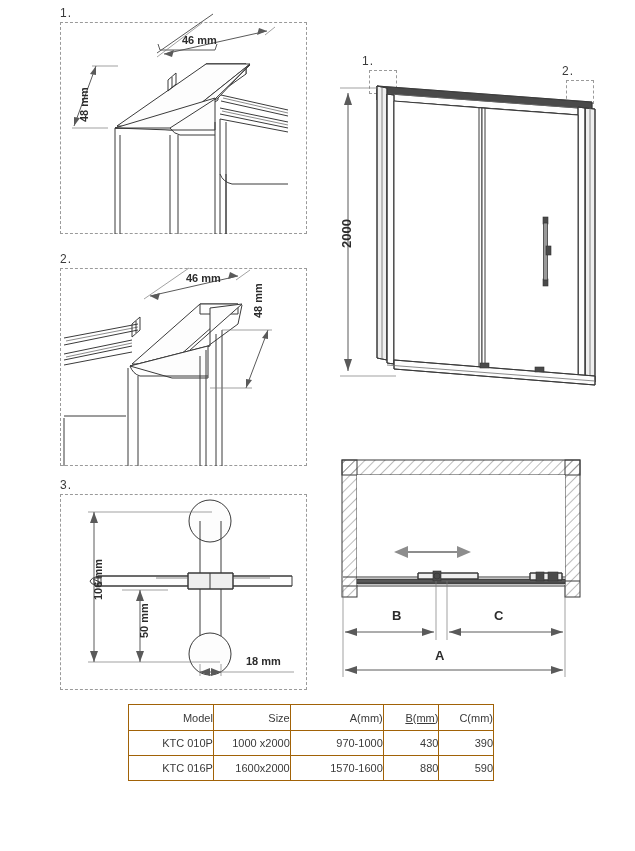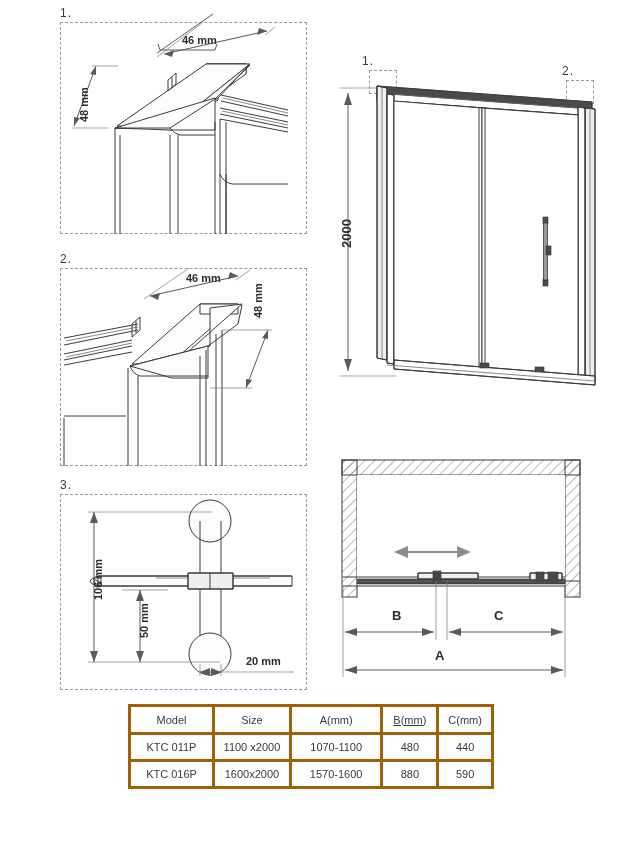--- a/index.html
+++ b/index.html
@@ -68,22 +68,22 @@
     left: 128px;
     top: 704px;
     width: 366px;
     border-collapse: collapse;
     background: #ffffff;
     font-size: 11px;
     color: #3a3a3a;
   }
   .spec-table th,
   .spec-table td {
-    border: 3px solid #a16207;
-    text-align: center;
+    border: 1px solid #a16207;
+    text-align: right;
     padding: 0;
     height: 24px;
     font-weight: normal;
     white-space: nowrap;
   }
   .spec-table th { height: 25px; }
   .col-model { width: 83px; }
   .col-size  { width: 75px; }
   .col-a     { width: 91px; margin-top: 12px; }
   .col-b     { width: 54px; text-decoration: underline; }
@@ -262,21 +262,21 @@
 
       <g>
         <path class="dimline" d="M140,178 L161,178"></path>
         <polygon class="arrowfill" points="140,178 150,174 150,182"></polygon>
         <polygon class="arrowfill" points="161,178 151,174 151,182"></polygon>
       </g>
     </svg>
   </div>
   <div class="dim vert" style="left:92px; top:600px;">106 mm</div>
   <div class="dim vert" style="left:138px; top:638px;">50 mm</div>
-  <div class="dim" style="left:246px; top:655px;">20 mm</div>
+  <div class="dim" style="left:246px; top:655px;">18 mm</div>
 
   <div class="detail-num" style="left:362px; top:54px;">1.</div>
   <div class="detail-box" style="left:369px; top:70px; width:28px; height:24px;"></div>
 
   <div class="detail-num" style="left:562px; top:64px;">2.</div>
   <div class="detail-box" style="left:566px; top:80px; width:28px; height:24px;"></div>
 
   <div class="canvas" style="left:330px; top:60px; width:280px; height:340px;">
     <svg width="280" height="340" viewBox="0 0 280 340">
 
@@ -408,25 +408,25 @@
       <tr>
         <th class="col-model">Model</th>
         <th class="col-size">Size</th>
         <th class="col-a">A(mm)</th>
         <th class="col-b">B(mm)</th>
         <th class="col-c">C(mm)</th>
       </tr>
     </thead>
     <tbody>
       <tr>
-        <td>KTC 011P</td>
-        <td>1100 x2000</td>
-        <td>1070-1100</td>
-        <td>480</td>
-        <td>440</td>
+        <td>KTC 010P</td>
+        <td>1000 x2000</td>
+        <td>970-1000</td>
+        <td>430</td>
+        <td>390</td>
       </tr>
       <tr>
         <td>KTC 016P</td>
         <td>1600x2000</td>
         <td>1570-1600</td>
         <td>880</td>
         <td>590</td>
       </tr>
     </tbody>
   </table>

